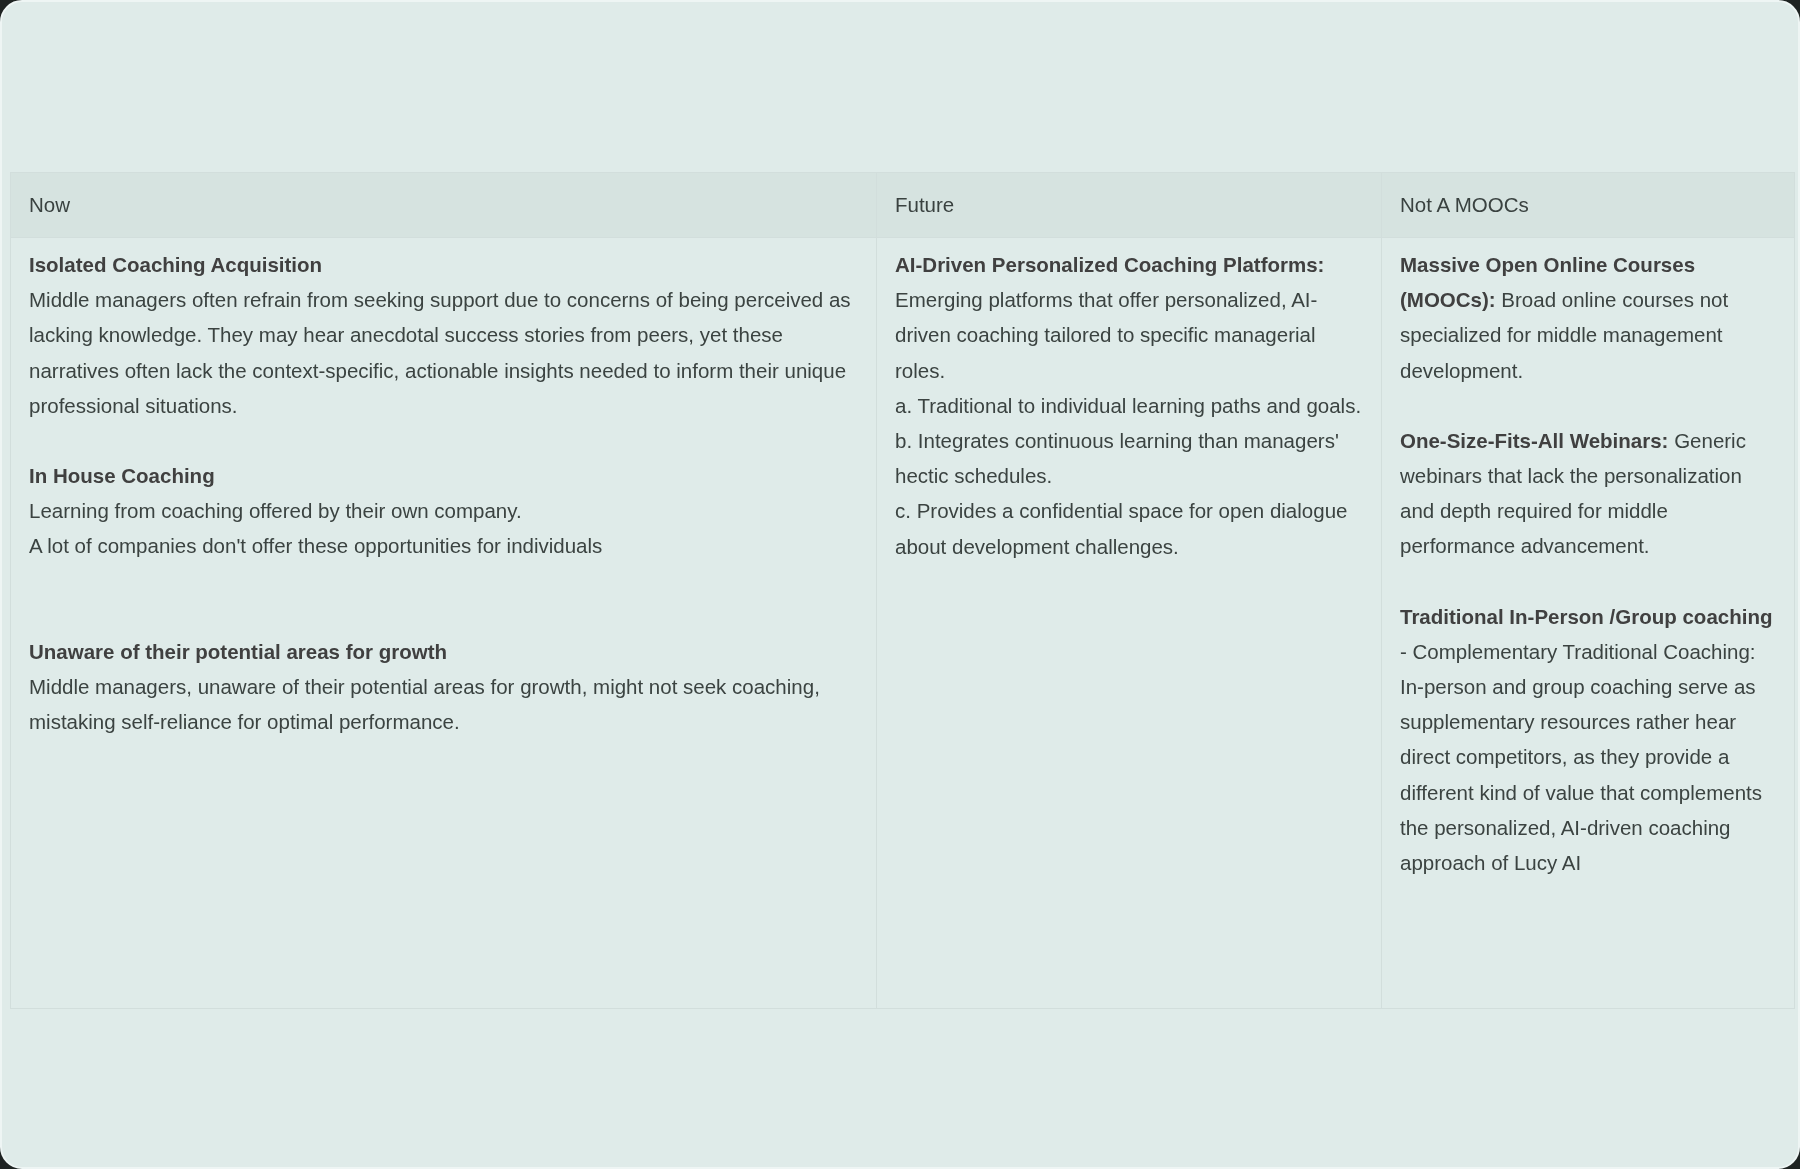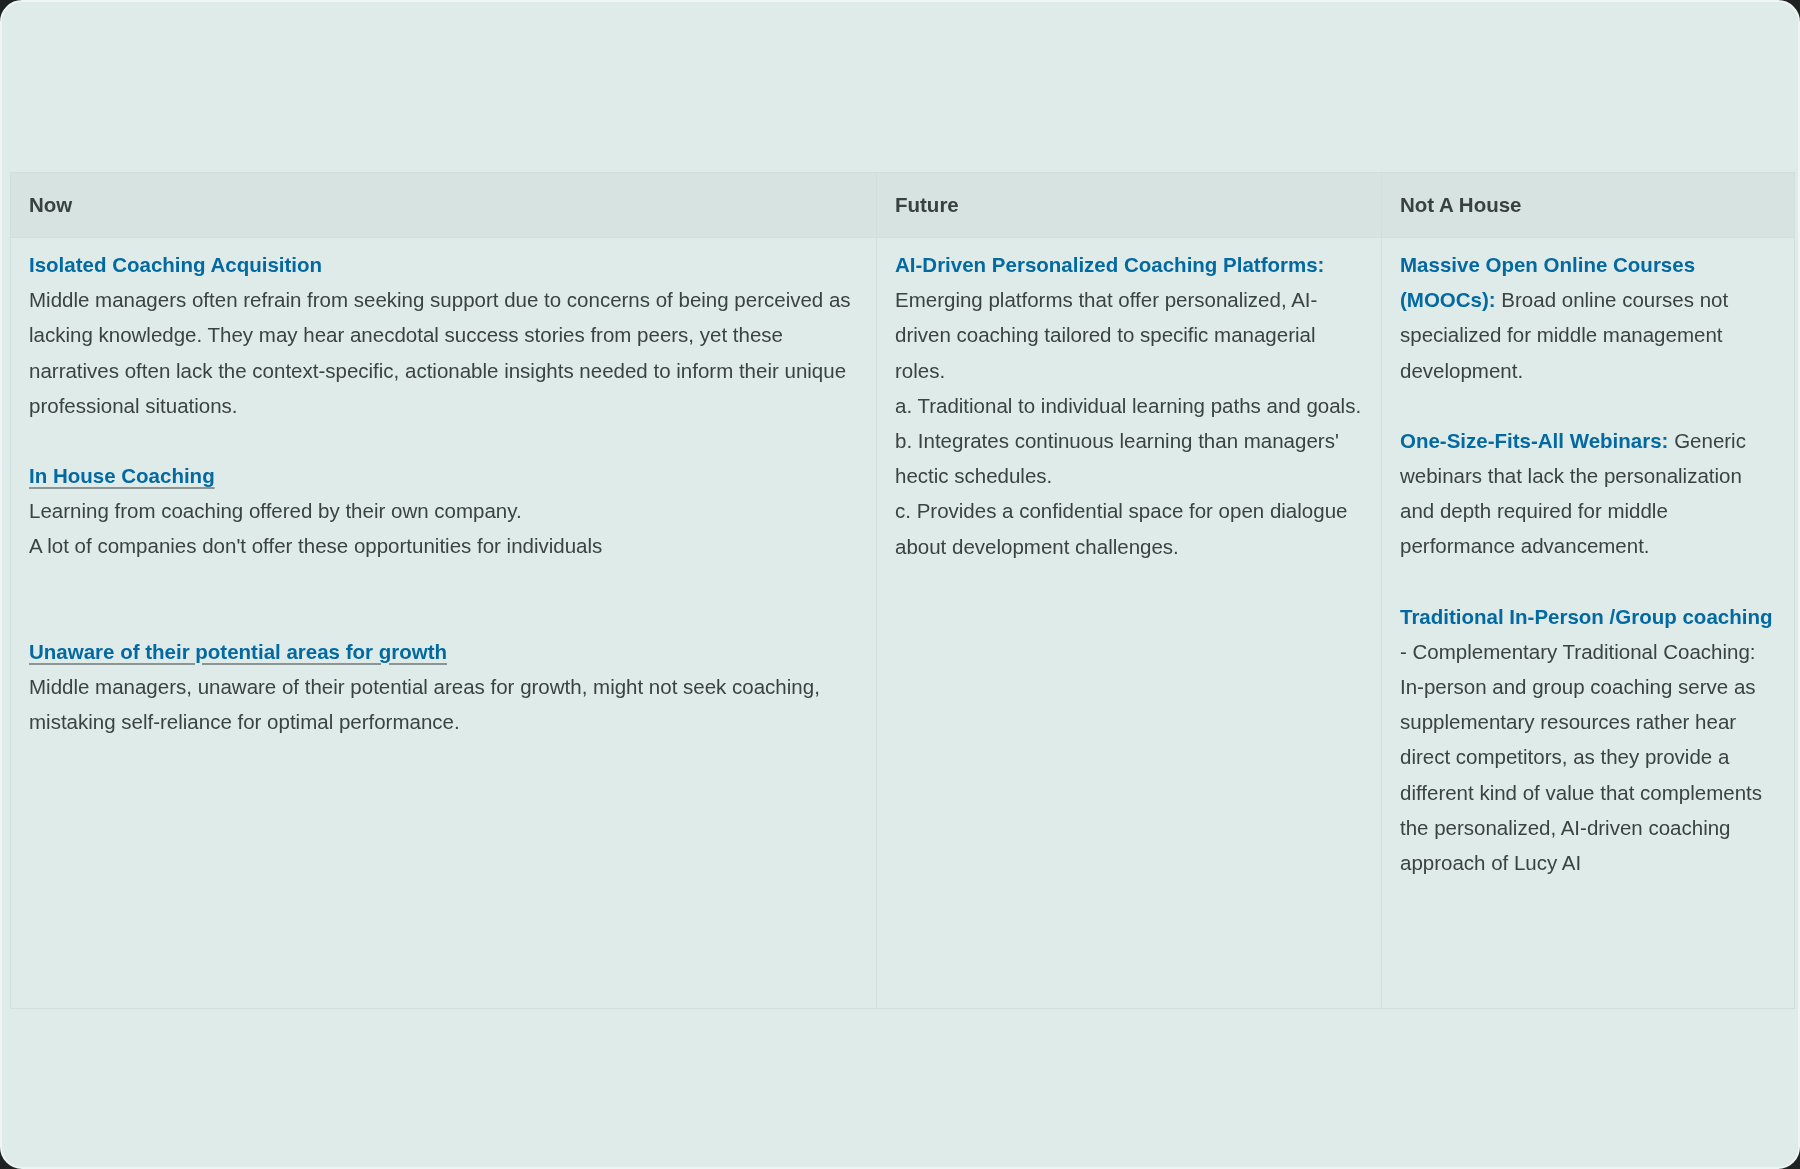--- a/index.html
+++ b/index.html
@@ -33,59 +33,58 @@
   table.board th, table.board td {
     border: 1px solid #d2dedc;
     text-align: left;
     vertical-align: top;
     padding: 0 18px;
     font-size: 20.5px;
     line-height: 35.2px;
   }
   table.board th {
     background: #d6e3e0;
-    font-weight: bold;
+    font-weight: normal;
     height: 64px;
     vertical-align: middle;
     color: #3a4240;
   }
   table.board td {
     height: 761px;
     padding-top: 9px;
   }
   col.c1 { width: 866px; }
   col.c2 { width: 505px; }
   col.c3 { width: 413px; }
   .block { margin: 0; }
   .gap1 { height: 35px; }
   .gap2 { height: 70px; }
-  .title { font-weight: bold; color: #0369a1; }
+  .title { font-weight: bold; color: #404040; }
   .u {
-    text-decoration: underline;
     text-decoration-color: #8b9694;
     text-underline-offset: 4px;
     text-decoration-thickness: 2px;
   }
   .line { display: block; }
 </style>
 </head>
 <body>
 
 <div class="panel">
   <table class="board">
     <colgroup>
       <col class="c1">
         <col class="c2">
         <col class="c3">
     </colgroup>
     <thead>
       <tr>
         <th>Now</th>
         <th>Future</th>
-        <th>Not A House</th>
+        <th>Not A MOOCs</th>
       </tr>
     </thead>
     <tbody>
       <tr>
 
         <td>
           <div class="block">
             <span class="line title">Isolated Coaching Acquisition</span>
             <span class="line">Middle managers often refrain from seeking support due to concerns of being perceived as lacking knowledge. They may hear anecdotal success stories from peers, yet these narratives often lack the context-specific, actionable insights needed to inform their unique professional situations.</span>
           </div>

